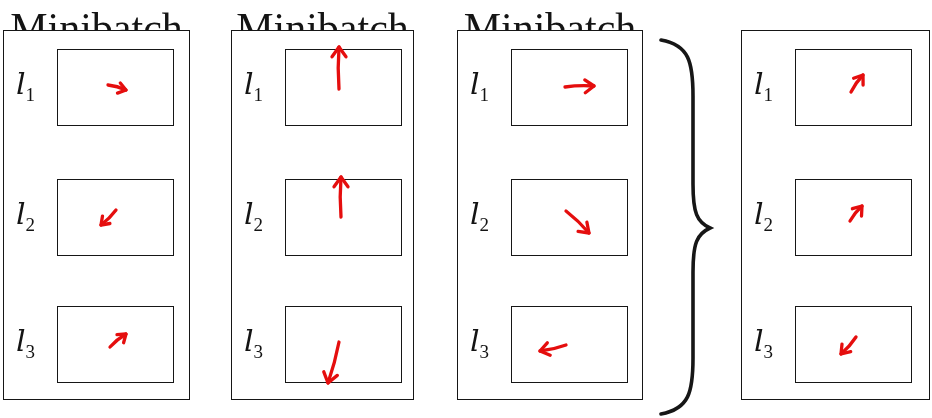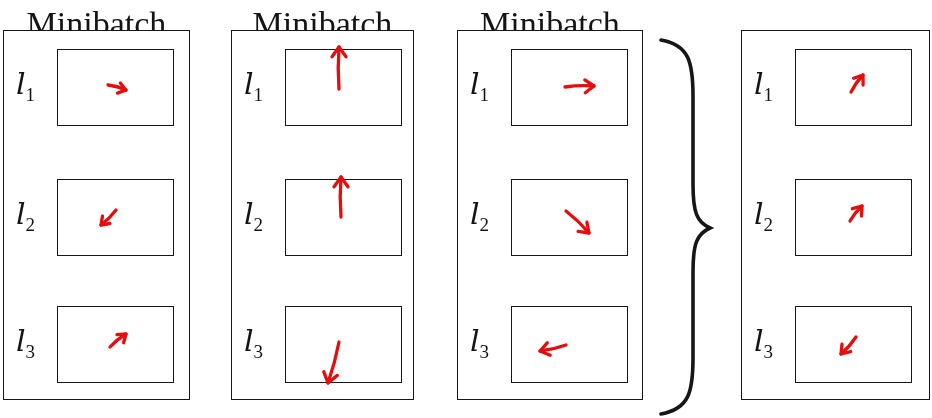--- a/index.html
+++ b/index.html
@@ -2,21 +2,21 @@
 <html><head>
 <meta charset="utf-8">
 <style>
   html,body{margin:0;padding:0;background:#ffffff;}
   #canvas{
     position:relative;width:932px;height:418px;background:#ffffff;
     font-family:"Liberation Serif",serif;overflow:hidden;
   }
   .hdr{
     position:absolute;transform:translateX(-50%);
-    font-size:34px;color:#141414;white-space:nowrap;line-height:1.05;text-decoration:underline;
+    font-size:42px;color:#141414;white-space:nowrap;line-height:1.05;text-decoration:underline;
   }
   .panel{
     position:absolute;top:30px;height:370px;
     border:1.7px solid #161616;background:#ffffff;box-sizing:border-box;
   }
   .cell{
     position:absolute;width:117px;height:77px;
     border:1.6px solid #161616;box-sizing:border-box;background:#ffffff;
   }
   .cell svg{position:absolute;left:-2px;top:-2px;overflow:visible;display:block;}

